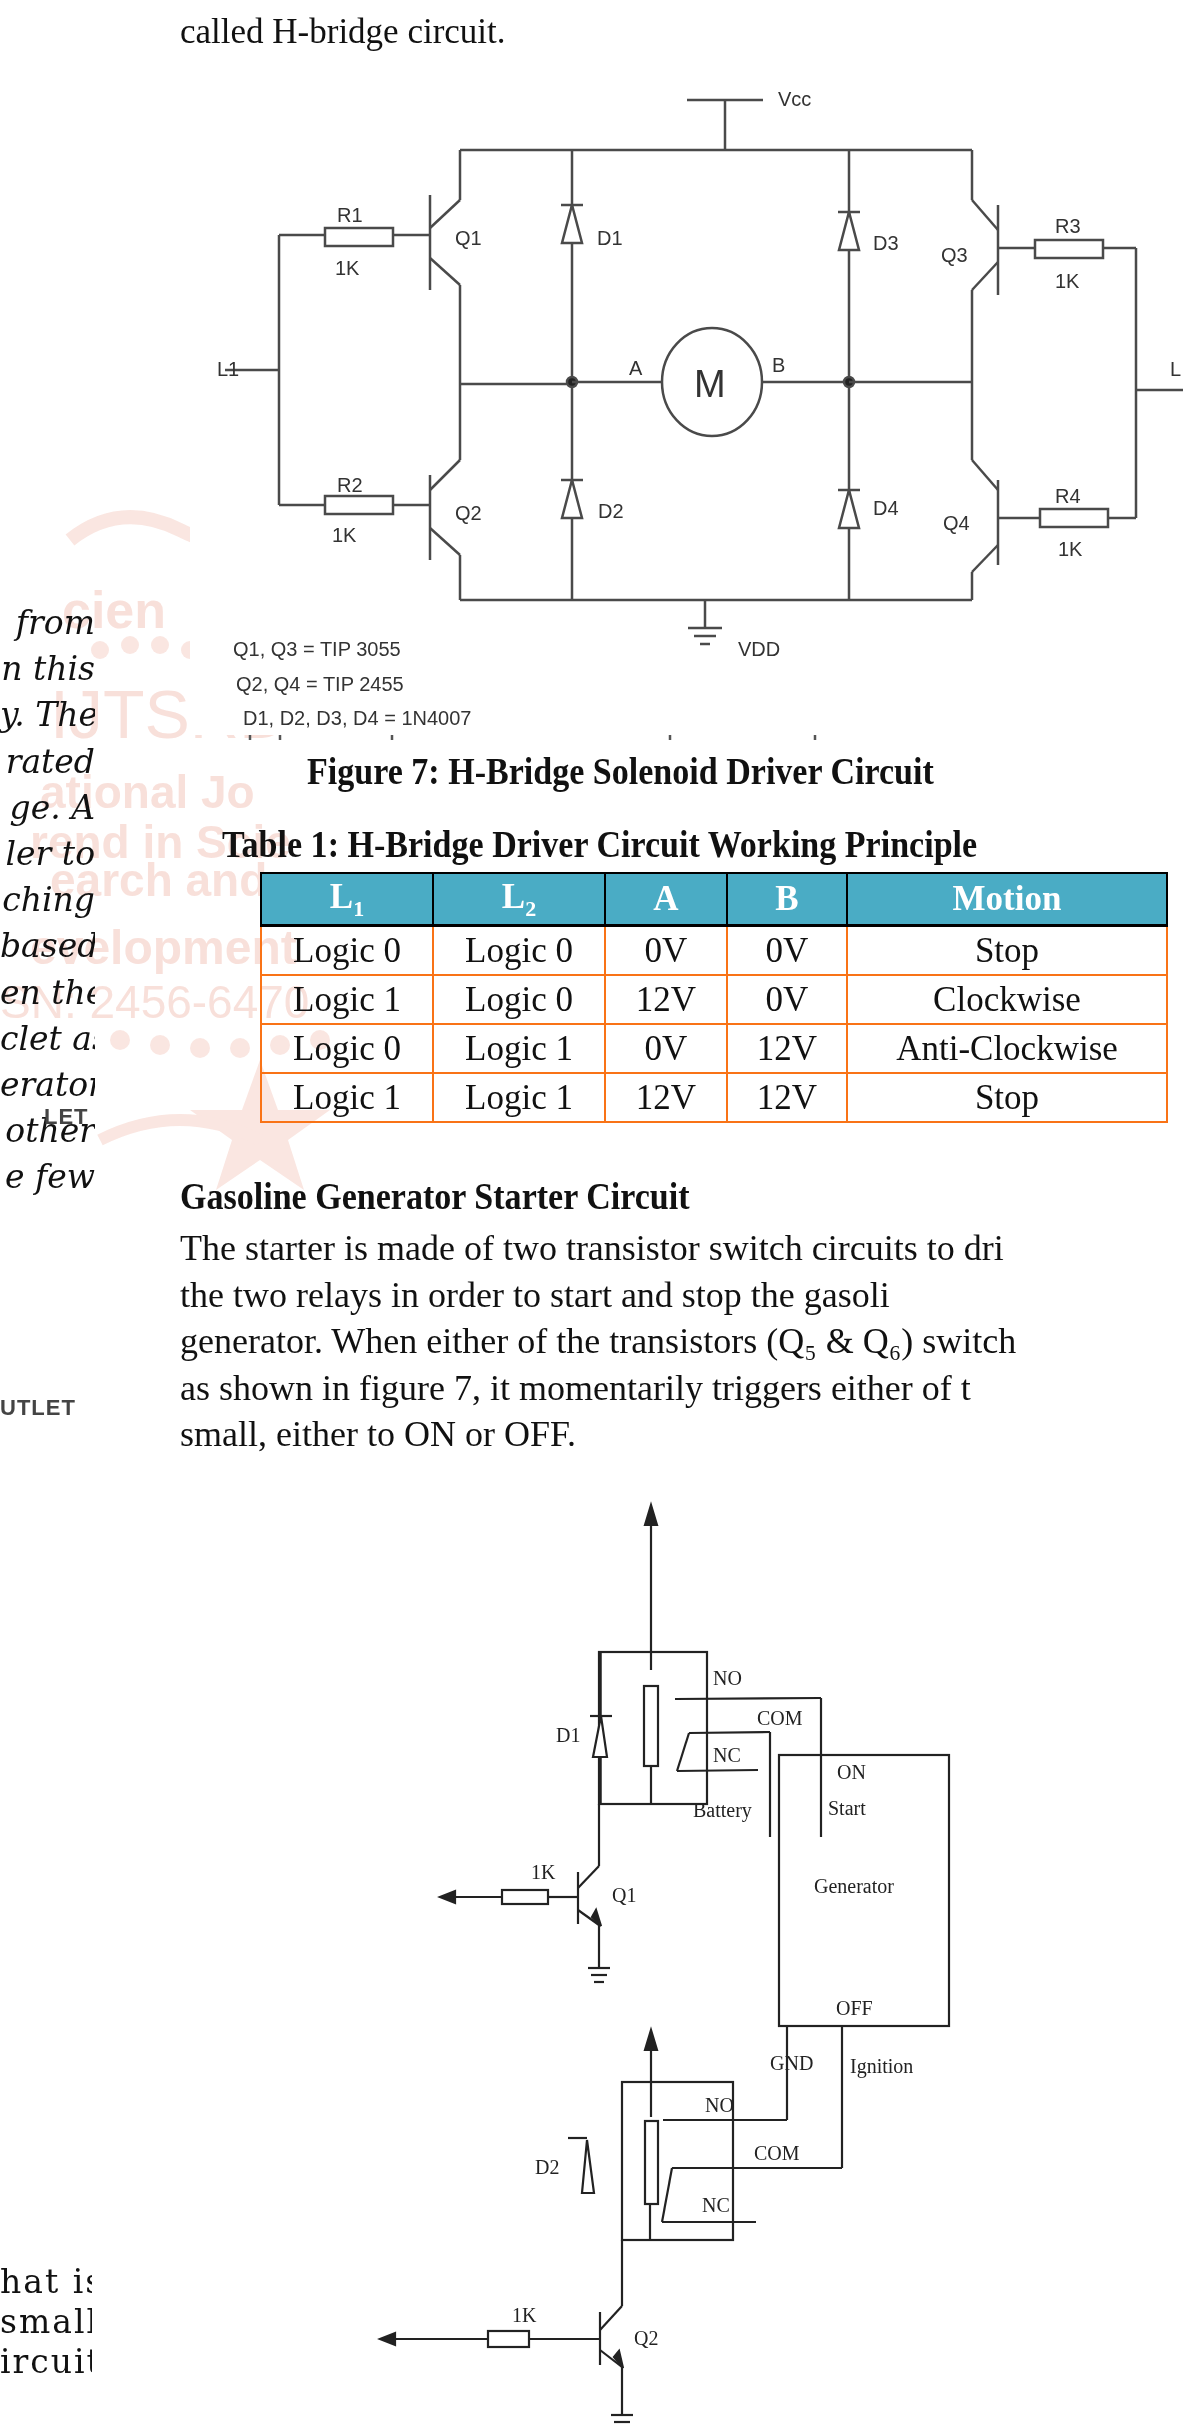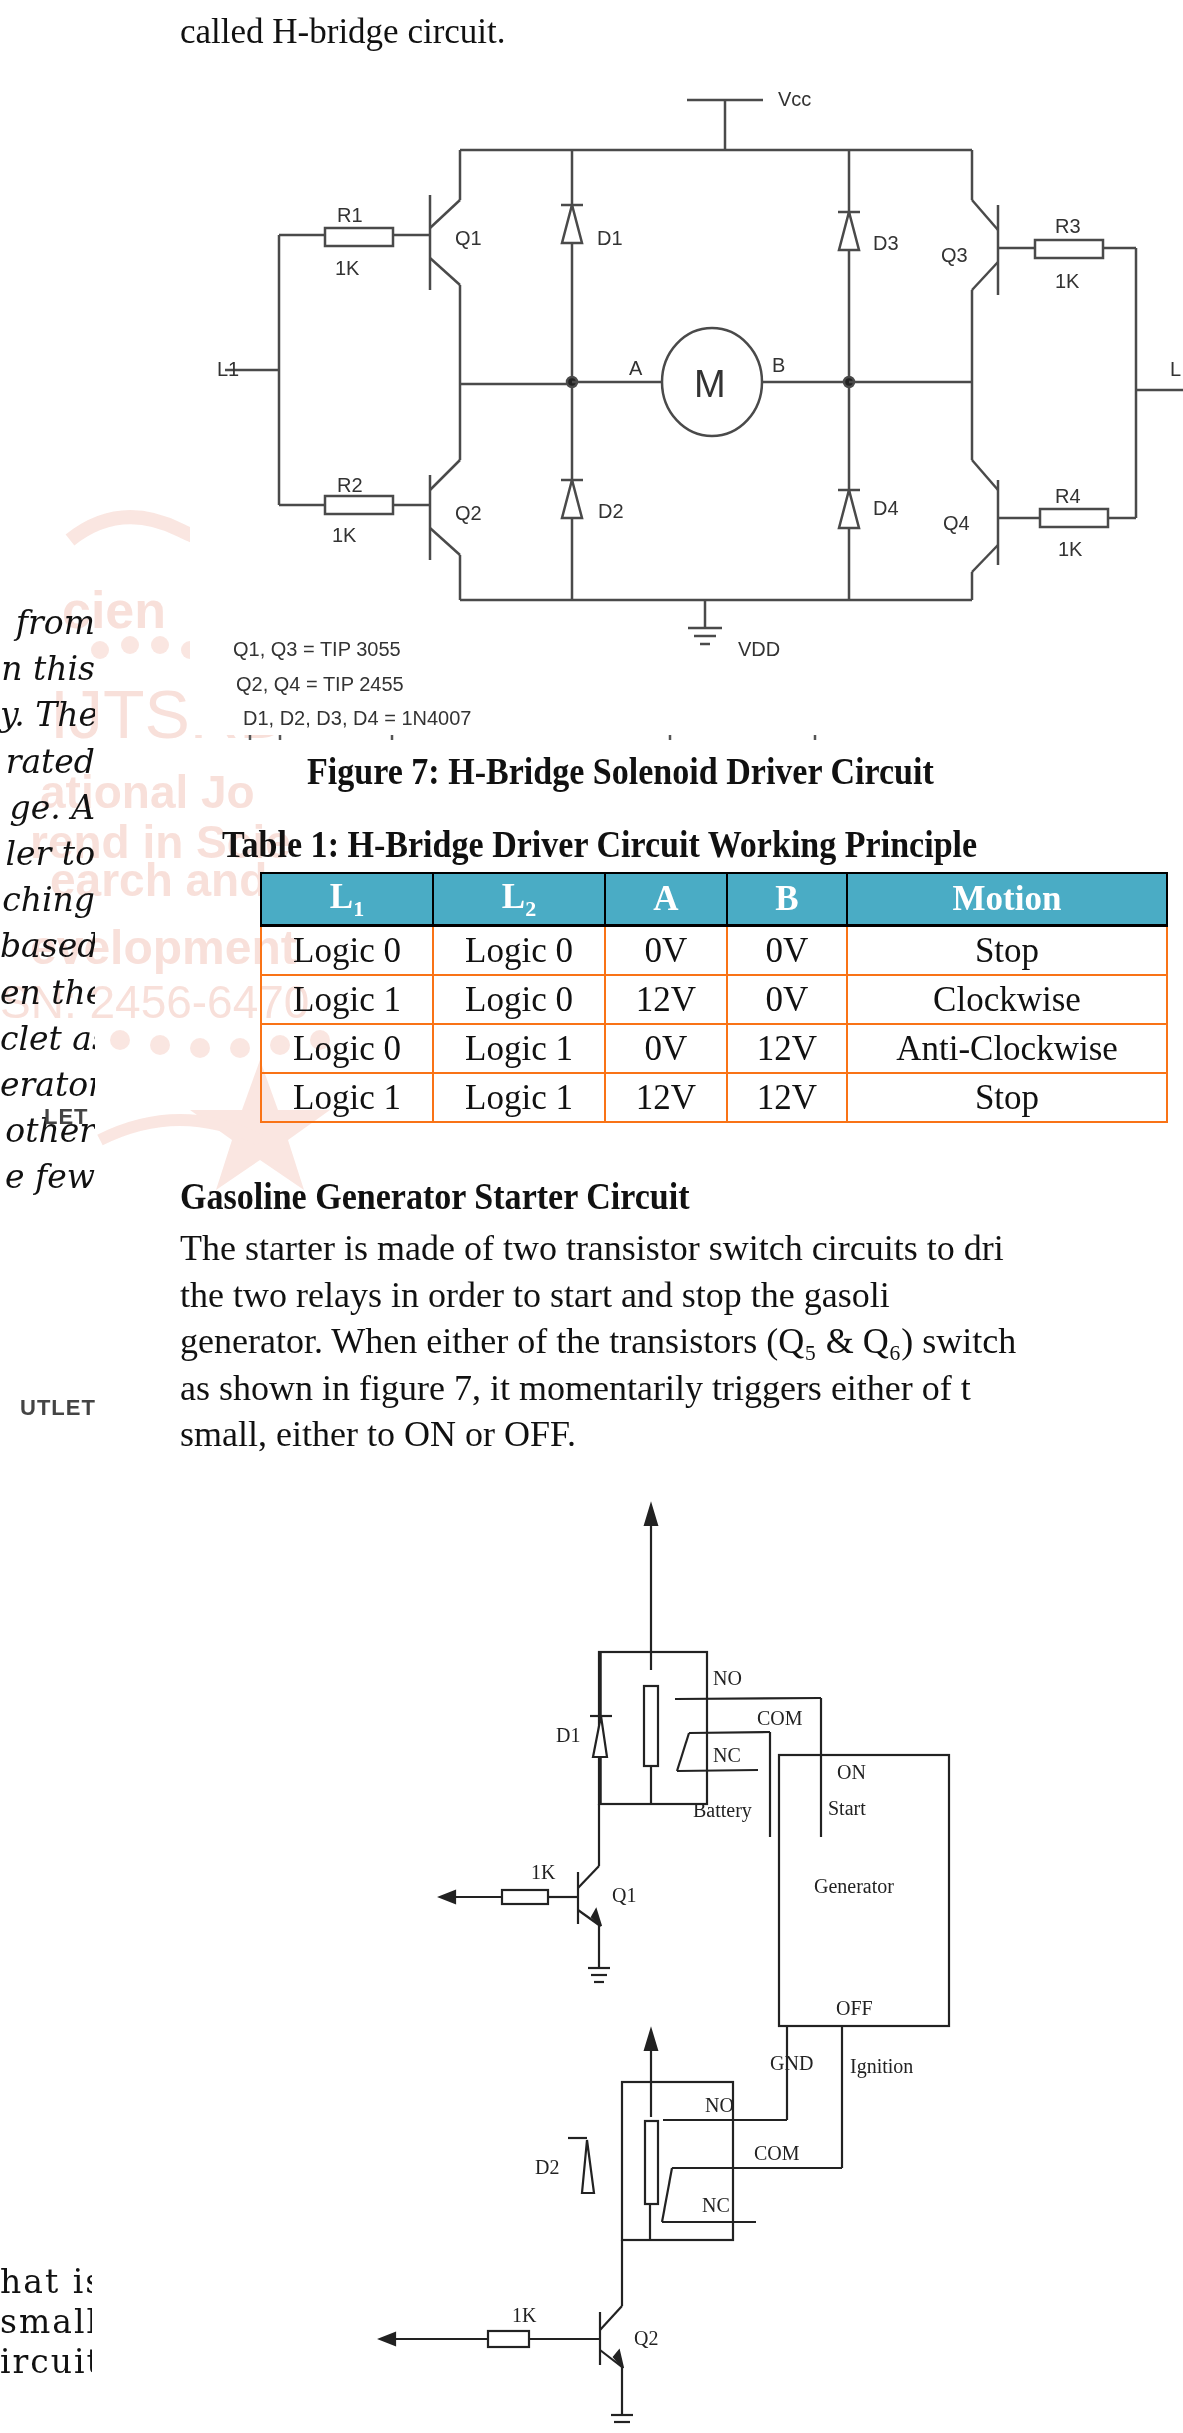--- a/index.html
+++ b/index.html
@@ -74,21 +74,21 @@
   <div class="line">ler to</div>
   <div class="line">ching</div>
   <div class="line">based</div>
   <div class="line">en the</div>
   <div class="line">clet as</div>
   <div class="line">erator</div>
   <div class="line">other</div>
   <div class="line">e few</div>
 </div>
 <div class="left-small" style="top:1104px;padding-left:44px;">LET</div>
-<div class="left-small" style="top:1395px;padding-left:20px;">UTLET</div>
+<div class="left-small" style="top:1395px;">UTLET</div>
 <div class="left-bottom">
   <div class="line">hat is</div>
   <div class="line">small</div>
   <div class="line">ircuit</div>
 </div>
 
 <div class="intro-line">called H-bridge circuit.</div>
 
 <div class="hbridge">
   <svg class="sch" width="983" height="660" viewBox="0 0 983 660">

